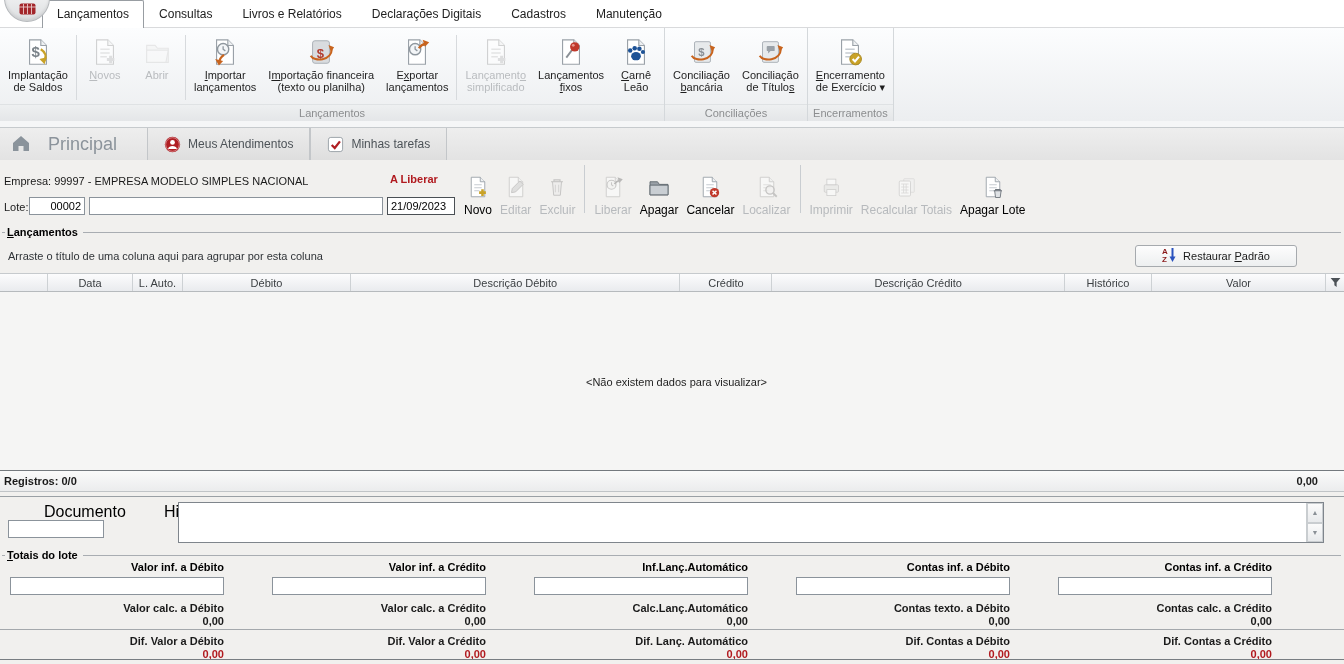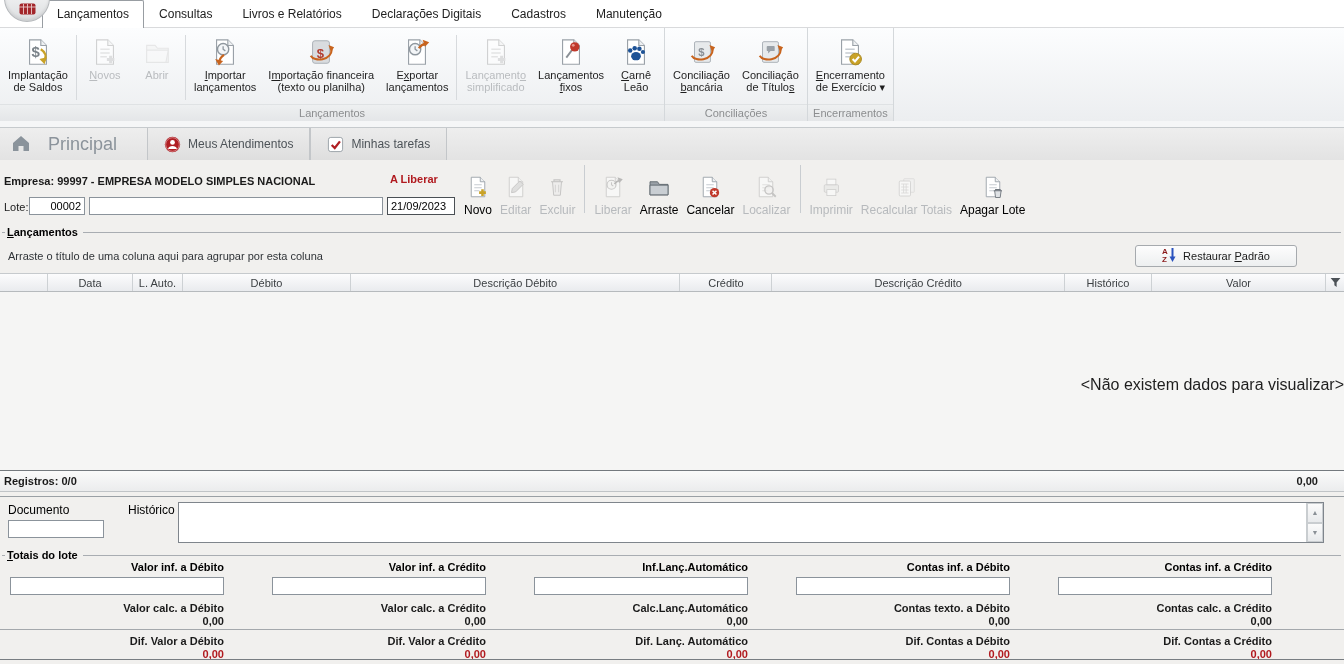--- a/index.html
+++ b/index.html
@@ -45,21 +45,21 @@
   
   .tabstrip { height:32px; background:linear-gradient(#eeeeee,#e3e3e3); display:flex; align-items:stretch; }
   .home { width:42px; display:flex; align-items:center; justify-content:center; cursor:pointer; }
   .vtab { display:flex; align-items:center; gap:7px; padding:0 16px; font-size:12px; color:#4d5358;
           background:linear-gradient(#ececec,#dedede); border-left:1px solid #c3c6c9;
           border-right:1px solid #c3c6c9; cursor:pointer; white-space:nowrap; }
   .vtab.active { background:transparent; border:none; font-size:18px; color:#8b939b; padding:0 30px 0 6px; }
 
   
   .formarea { position:relative; height:64px; background:#f1f0ee; }
-  .lbl-empresa { position:absolute; left:4px; top:15px; font-size:11px; font-weight:bold; }
+  .lbl-empresa { position:absolute; left:4px; top:15px; font-size:11px; font-weight:normal; }
   .lbl-status  { position:absolute; left:390px; top:13px; font-size:11px; font-weight:bold; color:#b11a1f; }
   .lbl-lote    { position:absolute; left:4px; top:41px; font-size:11px; }
   .fld { position:absolute; height:18px; border:1px solid #8b939b; background:#fff; font-size:11px;
          font-family:"Liberation Sans",sans-serif; padding:0 3px; }
   .fld-lote { left:29px; top:37px; width:56px; text-align:right; }
   .fld-desc { left:89px; top:37px; width:294px; }
   .fld-date { left:387px; top:37px; width:68px; border:1px solid #4a4f54; }
 
   .actions { position:absolute; left:460px; top:5px; display:flex; align-items:flex-end; height:52px; }
   .abtn { display:flex; flex-direction:column; align-items:center; padding:0 4px; cursor:pointer; }
@@ -83,30 +83,30 @@
              display:flex; align-items:center; justify-content:center; gap:6px; font-size:11px; cursor:pointer; }
 
   
   .gridhead { display:grid; grid-template-columns:28px 85px 50px 168px 339fr 92px 301fr 87px 174px 18px;
               height:19px; background:linear-gradient(#fcfcfd,#e9ebee);
               border-top:1px solid #c6cacd; border-bottom:1px solid #b6babd;padding-left:20px; }
   .gh { border-right:1px solid #cdd1d4; display:flex; align-items:center; justify-content:center;
         font-size:11px; color:#3c4043; overflow:hidden; white-space:nowrap; cursor:pointer; }
   .gh:last-child { border-right:none; }
   .gridbody { position:relative; height:178px; background:#f5f5f4; }
-  .emptymsg { position:absolute; left:0; right:0; top:84px; text-align:right; font-size:16px; color:#1e1e1e;margin-left:9px; }
+  .emptymsg { position:absolute; left:0; right:0; top:84px; text-align:center; font-size:11px; color:#1e1e1e;margin-left:9px; }
 
   .regbar { height:21px; border-top:1px solid #74797e; background:linear-gradient(#fafafa,#ebeced);
             display:flex; justify-content:space-between; align-items:center;
             padding:0 26px 0 4px; font-size:11px; font-weight:bold; }
   .gapband2 { height:6px; background:#f1f0ee; border-top:1px solid #c0c4c7; border-bottom:1px solid #9aa0a5; }
 
   
   .detail { position:relative; height:50px; background:#f1f0ee; }
-  .d-lbl { position:absolute; font-size:12px; color:#000; }
+  .d-lbl { position:absolute; font-size:16px; color:#000;margin-left:36px; }
   .fld-doc { left:8px; top:23px; width:96px; }
   .hist-box { position:absolute; left:178px; top:5px; width:1146px; height:41px; border:1px solid #7f858c;
               background:#fff; display:flex; }
   .hist-text { flex:1; border:none; resize:none; outline:none; font-family:"Liberation Sans",sans-serif;
                font-size:11px; padding:2px 4px; }
   .hist-scroll { width:17px; border-left:1px solid #c9cdd0; display:flex; flex-direction:column; }
   .sbtn { flex:1; background:linear-gradient(#fbfbfb,#e8eaec); border:1px solid #c9cdd0; margin:0;
           display:flex; align-items:center; justify-content:center; font-size:7px; color:#8a9096; cursor:pointer; }
 
   
@@ -406,21 +406,21 @@
               <path d="M18 12 C20 9 23 7.5 25 7" stroke="#c8641e" stroke-width="2.4" fill="none"></path>
               <path d="M22 3 l7 2.5 -4.5 5 z" fill="#c8641e"></path>
             </svg></span>
           <span class="atx">Liberar</span>
         </div>
         <div class="abtn">
           <span><svg width="24" height="24" viewBox="0 0 32 32">
               <path d="M4 9 h10 l2.5 3.5 H28 v14 H4 z" fill="#9aa1a8" stroke="#5f666d" stroke-width="1.2"></path>
               <path d="M4 13.5 h24 v13 H4 z" fill="#c9ced3" stroke="#5f666d" stroke-width="1.2"></path>
             </svg></span>
-          <span class="atx">Arraste</span>
+          <span class="atx">Apagar</span>
         </div>
         <div class="abtn">
           <span><svg width="24" height="24" viewBox="0 0 32 32">
               <path d="M7 3 h12 l6 6 v20 H7 Z" fill="#ffffff" stroke="#9aa1a8" stroke-width="1.2"></path>
               <path d="M19 3 v6 h6" fill="#eef0f2" stroke="#9aa1a8" stroke-width="1.2"></path>
               <path d="M11 13 h10 M11 17 h10 M11 21 h7" stroke="#c6ccd1" stroke-width="1.6" fill="none"></path>
               <circle cx="22" cy="23.5" r="6.2" fill="#c0392b"></circle>
               <path d="M19.4 20.9 l5.2 5.2 M24.6 20.9 l-5.2 5.2" stroke="#fff" stroke-width="2"></path>
             </svg></span>
           <span class="atx">Cancelar</span>

